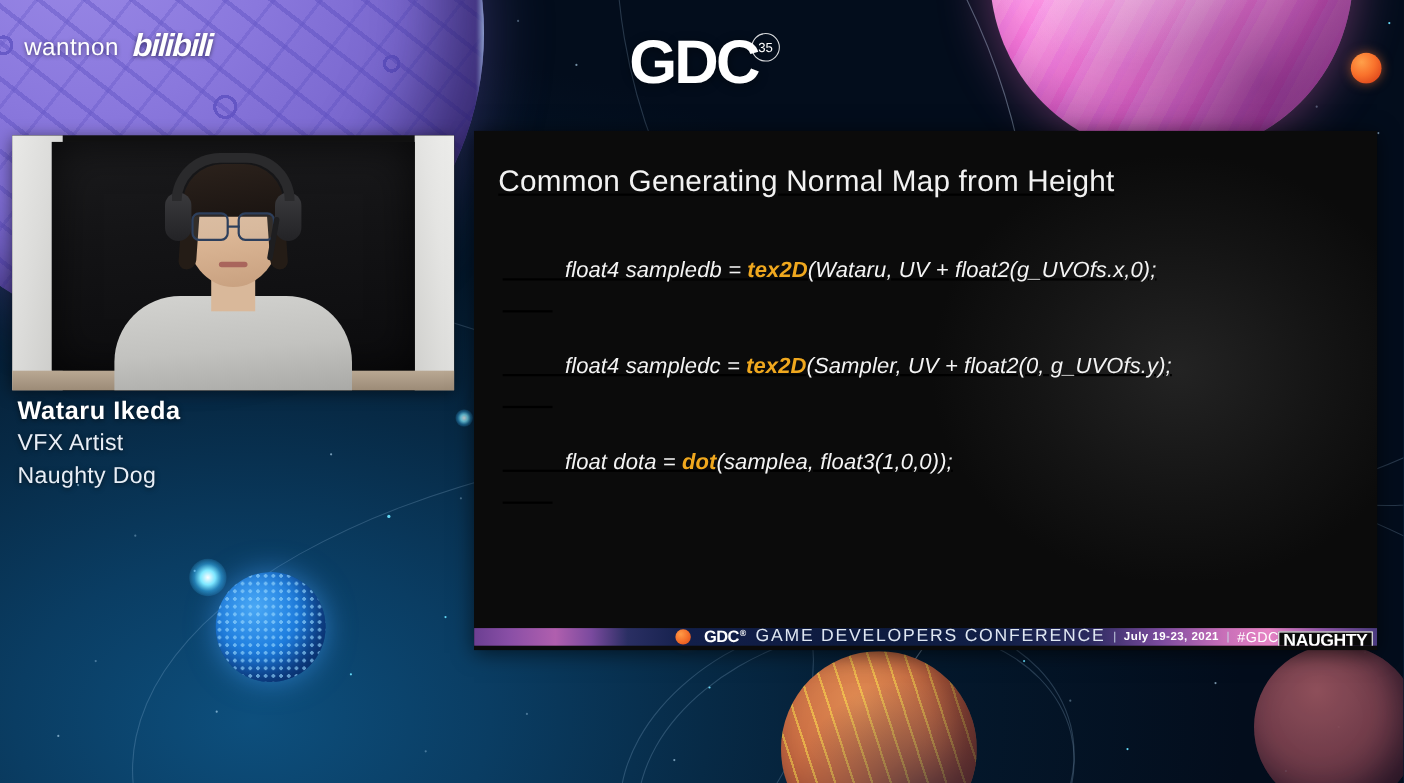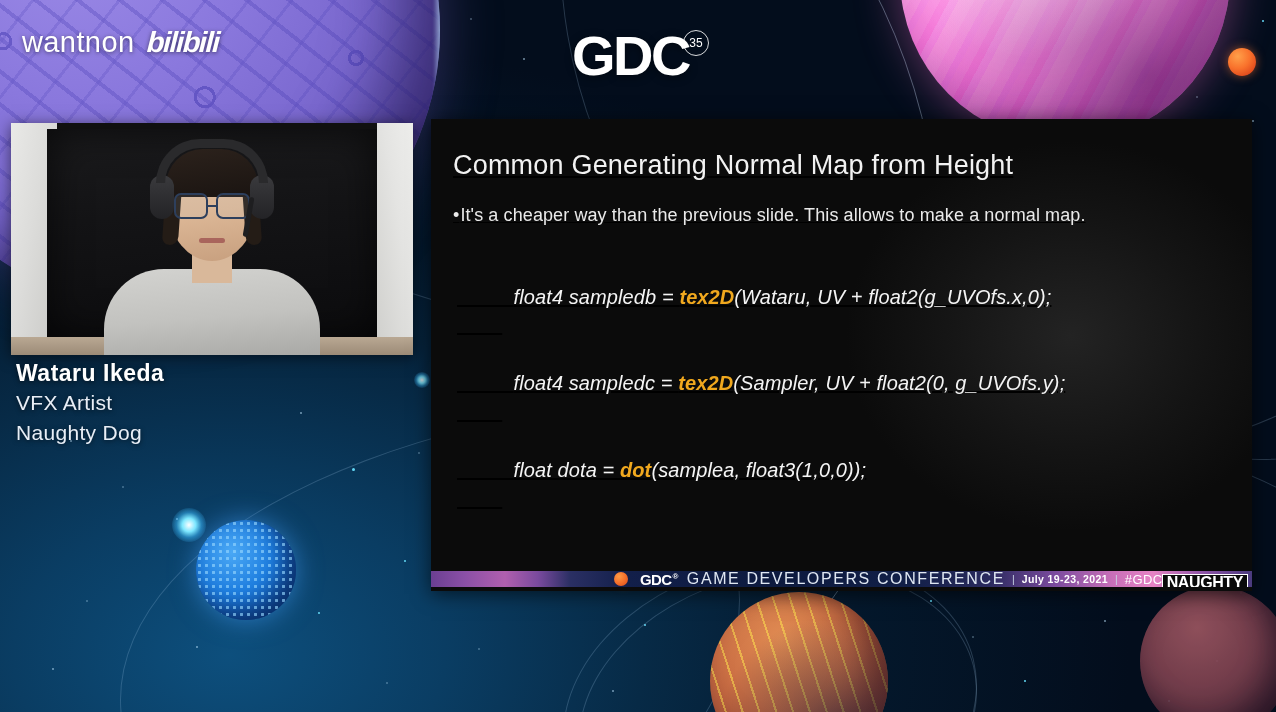--- a/index.html
+++ b/index.html
@@ -141,21 +141,21 @@
   #sphere-tr { left:1228px; top:48px; width:28px; height:28px; }
   #sphere-footer { left:616px; top:570px; width:15px; height:15px; }
 
   
   #watermark {
     position:absolute; left:22px; top:26px;
     display:flex; align-items:center; gap:13px;
     z-index:30;
   }
   #watermark .wm-text {
-    color:#ffffff; font-size:29px; letter-spacing:.4px;
+    color:#ffffff; font-size:22px; letter-spacing:.4px;
     text-shadow:0 1px 4px rgba(0,0,0,.5);
   }
   #watermark .wm-logo {
     color:#ffffff; font-size:29px; font-weight:700;
     font-style:italic; letter-spacing:-1.5px;
     text-shadow:0 1px 4px rgba(0,0,0,.55);
     transform:skewX(-3deg);
   }
 
   
@@ -459,23 +459,20 @@
     <div class="sp-role">VFX Artist</div>
     <div class="sp-org">Naughty Dog</div>
   </div>
 
   <div id="slide">
     <div class="slide-bg"></div>
 
     <div class="slide-body">
       <div class="slide-title">Common Generating Normal Map from Height</div>
 
-      <div class="slide-bullet">
-        <span class="bdot">•</span><span>It's a cheaper way than the previous slide. This allows to make a normal map.</span>
-      </div>
 
       <div class="code-block">
         <div class="code-line">
           <span>float4 sampledb = </span><span class="fn">tex2D</span><span>(Wataru, UV + float2(g_UVOfs.x,0);</span>
         </div>
         <div class="code-line">
           <span>float4 sampledc = </span><span class="fn">tex2D</span><span>(Sampler, UV + float2(0, g_UVOfs.y);</span>
         </div>
         <div class="code-line">
           <span>float dota = </span><span class="fn">dot</span><span>(samplea, float3(1,0,0));</span>

